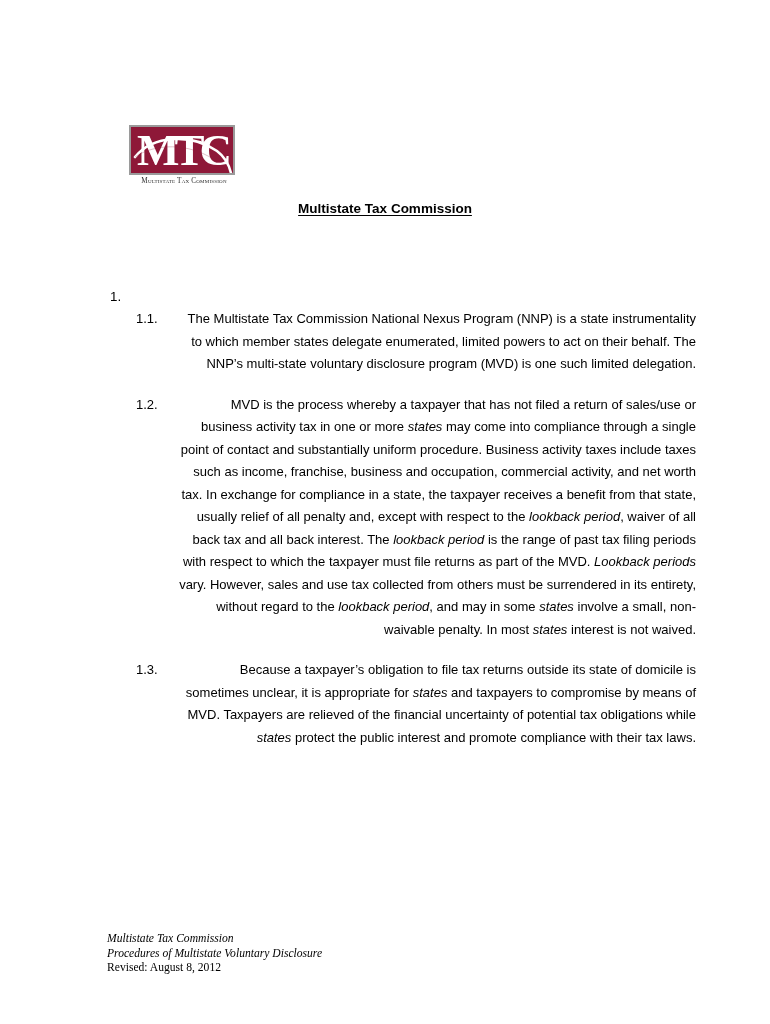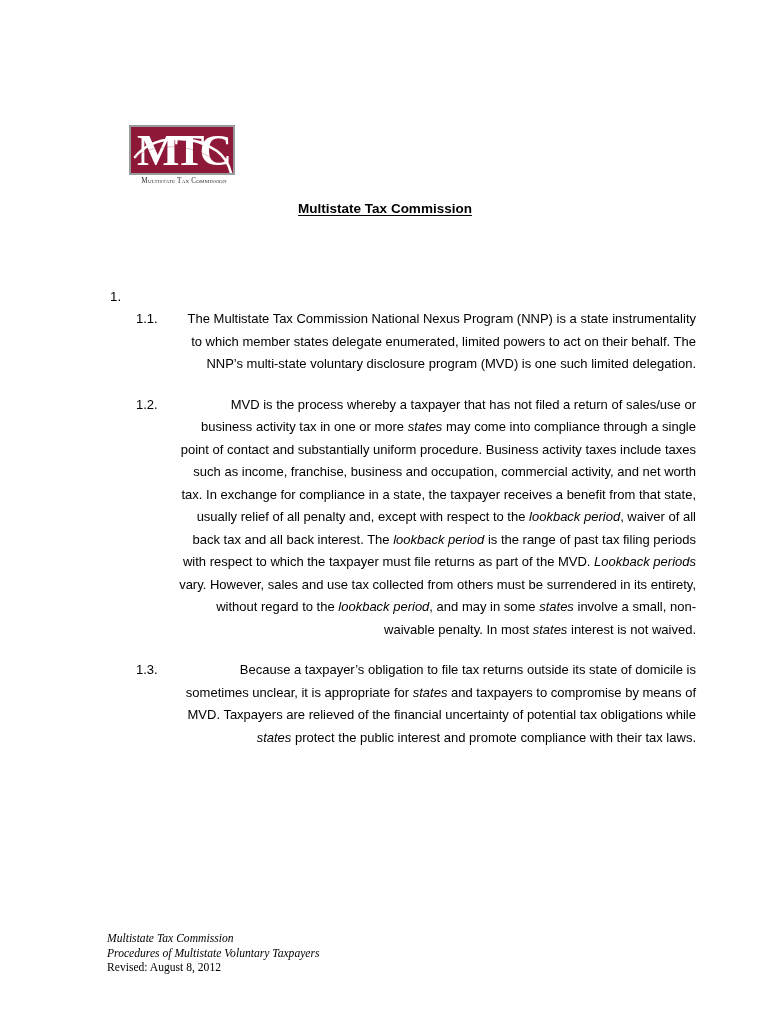--- a/index.html
+++ b/index.html
@@ -183,17 +183,17 @@
     <div class="gap-sm"></div>
 
     <div class="clause">
       <span class="num">1.3.</span><span class="first-indent"></span><span class="clause-text"><span>Because a taxpayer’s obligation to file tax returns outside its state of domicile is sometimes unclear, it is appropriate for </span><em>states</em><span> and taxpayers to compromise by means of MVD.  Taxpayers are relieved of the financial uncertainty of potential tax obligations while </span><em>states</em><span> protect the public interest and promote compliance with their tax laws.</span></span>
     </div>
 
   </div>
 
   <div class="footer">
     <span class="fl-italic">Multistate Tax Commission</span>
-    <span class="fl-italic">Procedures of Multistate Voluntary Taxpayers</span>
+    <span class="fl-italic">Procedures of Multistate Voluntary Disclosure</span>
     <span class="fl-roman">Revised: August 8, 2012</span>
   </div>
 
 </div>
 
 </body></html>

